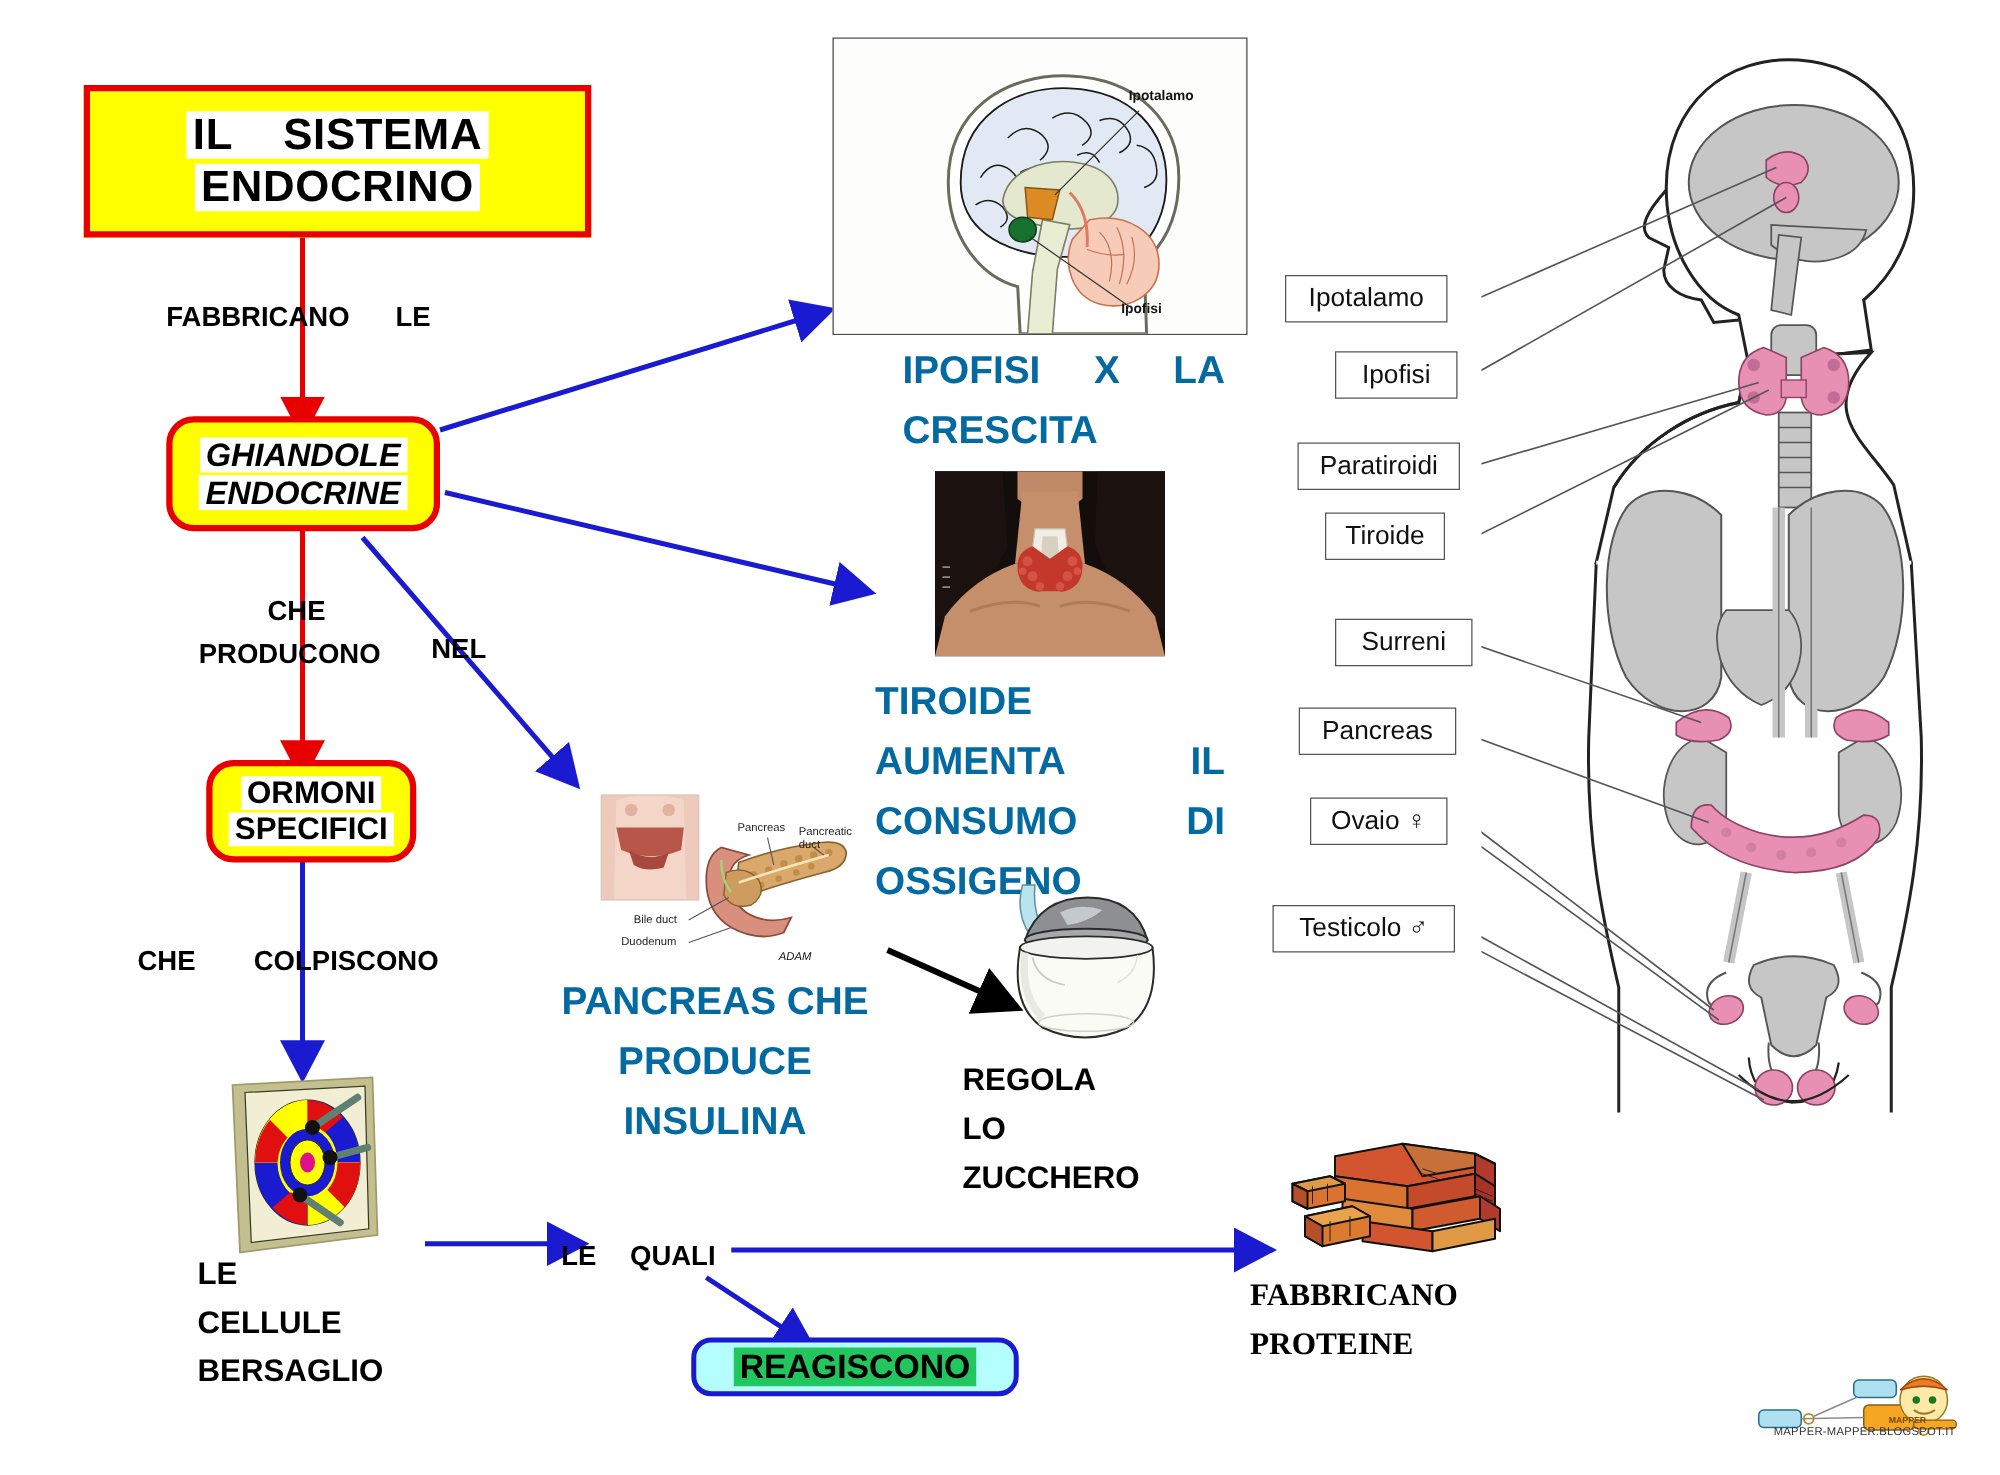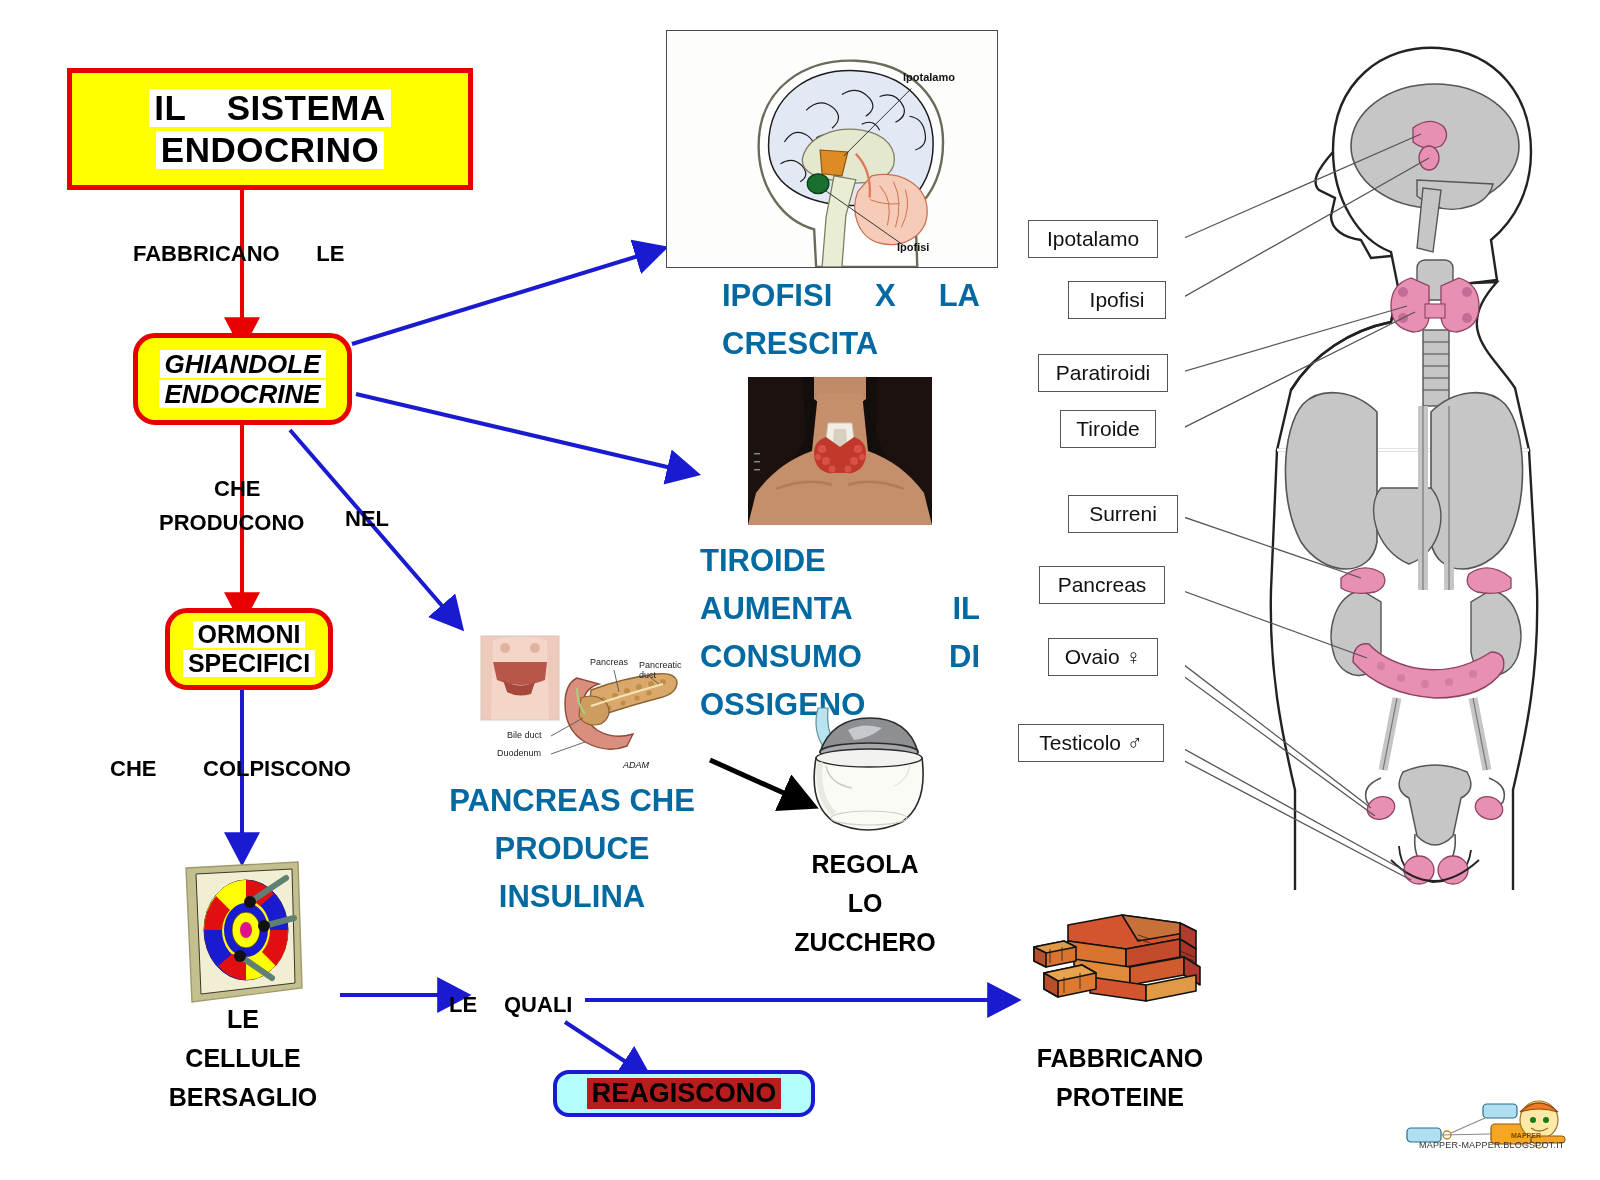--- a/index.html
+++ b/index.html
@@ -23,29 +23,29 @@
     padding:0 5px;display:inline-block;white-space:pre;
   }
   #title-box span{font-size:35px;letter-spacing:.5px;margin:2px 0;}
   #glands-box span{font-size:26px;margin:1px 0;font-style:italic;}
   #hormones-box span{font-size:25px;margin:1px 0;}
 
   .cyanbox{
     position:absolute;background:#b4feff;border:4px solid #1a1ad0;border-radius:16px;
     display:flex;align-items:center;justify-content:center;box-sizing:border-box;
   }
-  .cyanbox span{background:#b91c1c;color:#000;font-weight:bold;font-size:27px;padding:0 5px;}
+  .cyanbox span{background:#22c55e;color:#000;font-weight:bold;font-size:27px;padding:0 5px;}
 
   
   .lbl{position:absolute;color:#000;font-weight:bold;font-size:22px;white-space:pre;}
   .cap{position:absolute;color:#0369a1;font-weight:bold;font-size:31px;line-height:1.55;}
   .cap.just{text-align:justify;}
   .cap.just::after{content:"";display:inline-block;width:100%;}
   .cap.ctr{text-align:center;}
-  .blk{position:absolute;color:#000;font-weight:bold;font-size:25px;line-height:1.55;text-align:center;}
+  .blk{position:absolute;color:#000;font-weight:bold;font-size:25px;line-height:1.55;text-align:left;}
 
   
   .picframe{position:absolute;border:1px solid #4a4a4a;background:#fdfdfb;box-sizing:border-box;}
   .pic{position:absolute;overflow:hidden;}
   .tinylbl{position:absolute;font-size:11px;color:#111;font-weight:bold;white-space:nowrap;}
   .tinylbl.thin{font-weight:normal;font-size:9px;color:#222;}
 
   
   .abox{
     position:absolute;border:1.5px solid #555;background:#fff;box-sizing:border-box;
@@ -376,21 +376,21 @@
         <path d="M14 68 L52 60 L66 68 L66 84 L28 92 L14 84 Z" fill="#dd7a31"></path>
         <path d="M14 68 L52 60 L66 68 L28 76 Z" fill="#e8a34c"></path>
         <path d="M28 76 L28 92 L14 84 L14 68 Z" fill="#b5502a"></path>
         <g stroke="#222" stroke-width=".8">
           <line x1="34" y1="72" x2="34" y2="88"></line>
           <line x1="50" y1="68" x2="50" y2="84"></line>
         </g>
       </g>
     </svg>
   </div>
-  <div class="blk" id="cap-proteins" style="left:1000px;top:1039px;width:240px;">
+  <div class="blk" id="cap-proteins" style="left:1000px;top:1018px;width:240px;font-family:Liberation Serif, serif;">
     <div>FABBRICANO</div>
     <div>PROTEINE</div>
   </div>
 
   <div class="pic" id="body-diagram" style="left:1185px;top:30px;width:415px;height:870px;">
     <svg viewBox="0 0 415 870" style="width:100%;height:100%;display:block;">
 
       <path d="M148 120 C148 52 198 14 254 18 C312 22 346 66 346 122
                C346 160 330 190 306 210 L312 250 L214 262 L206 222
                C174 210 148 170 148 120 Z" fill="#ffffff" stroke="#222" stroke-width="2.4"></path>

